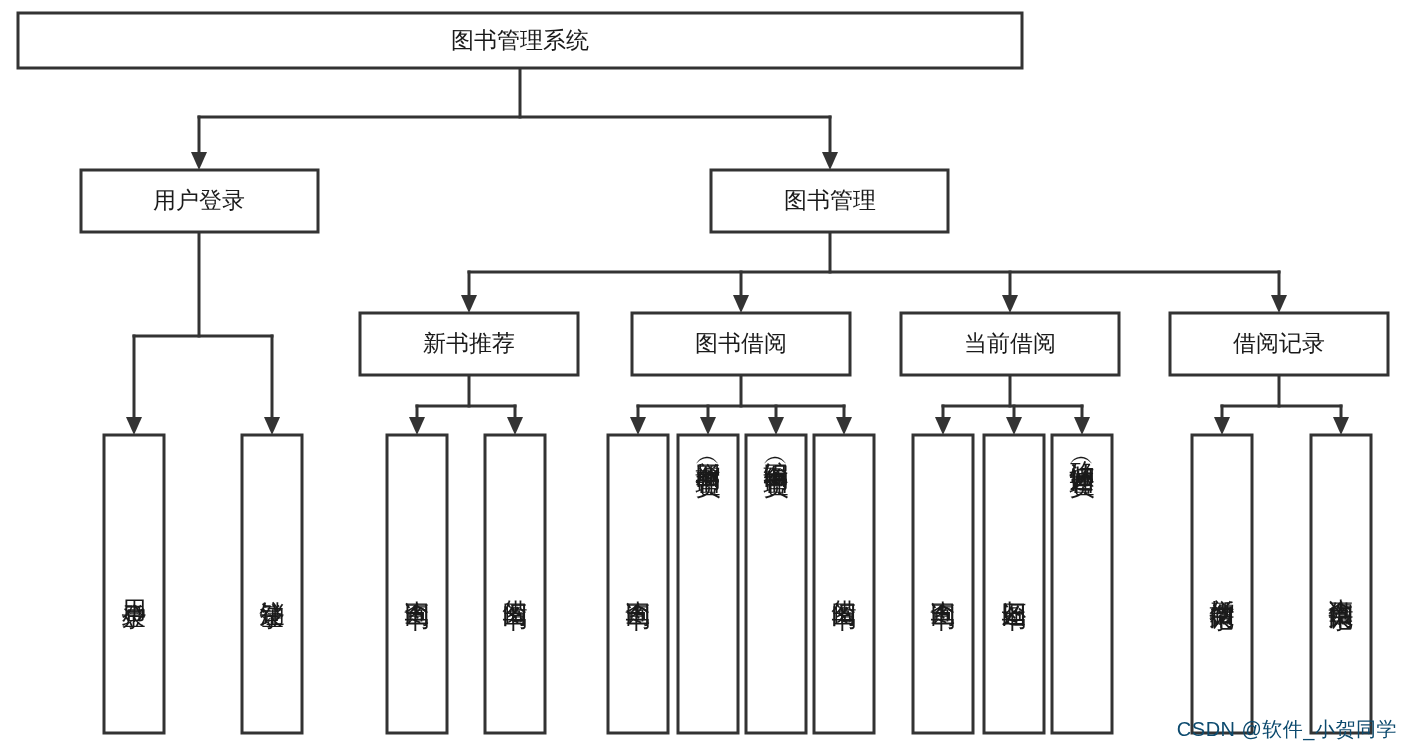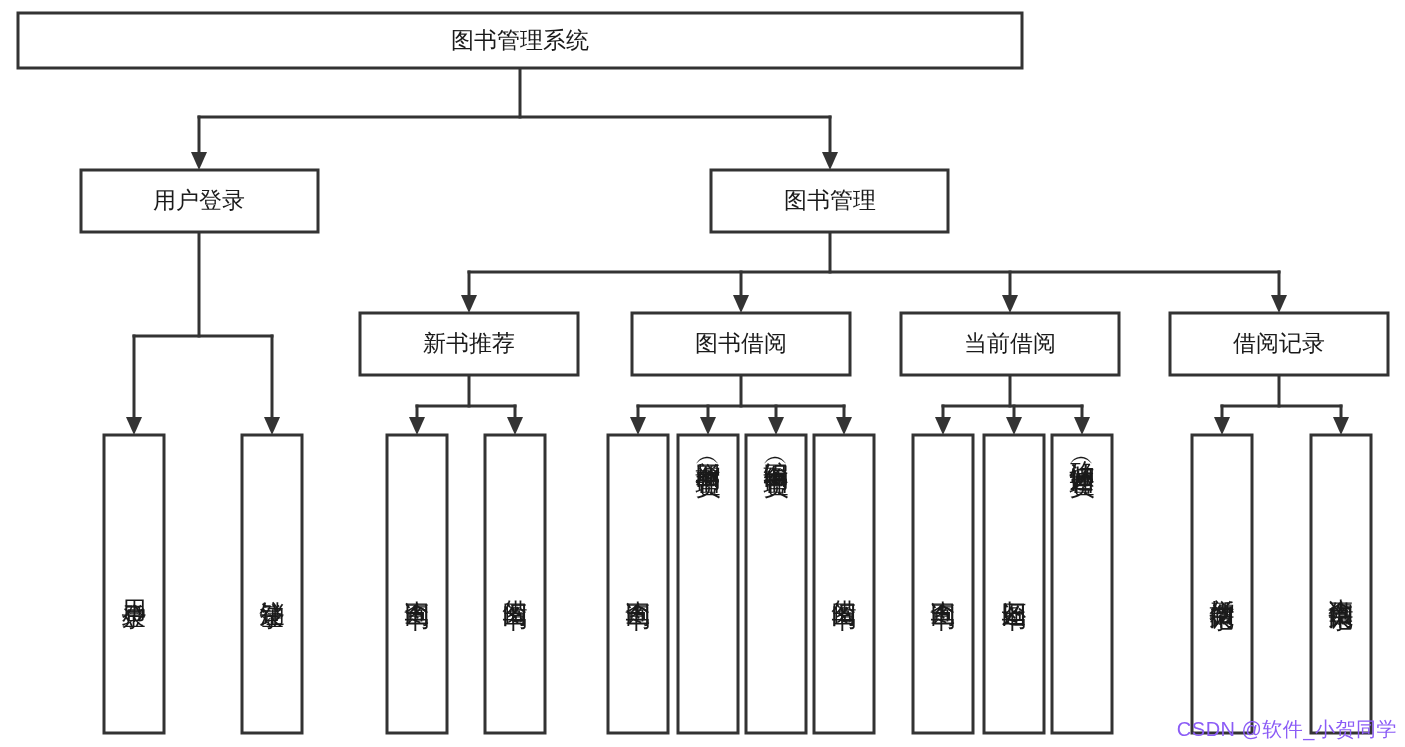--- a/index.html
+++ b/index.html
@@ -64,21 +64,21 @@
   }
   .leaf-label.center-v {
     justify-content: center;
   }
   .watermark {
     position: absolute;
     right: 8px;
     bottom: 4px;
     font-family: "Liberation Sans", "DejaVu Sans", sans-serif;
     font-size: 20px;
-    color: #8b5cf6;
+    color: #0c4a6e;
     letter-spacing: 0.5px;
     white-space: nowrap;
   }
 </style>
 </head>
 <body>
 
 <div id="stage">
 
   <svg id="diagram-svg" viewBox="0 0 1405 747">

